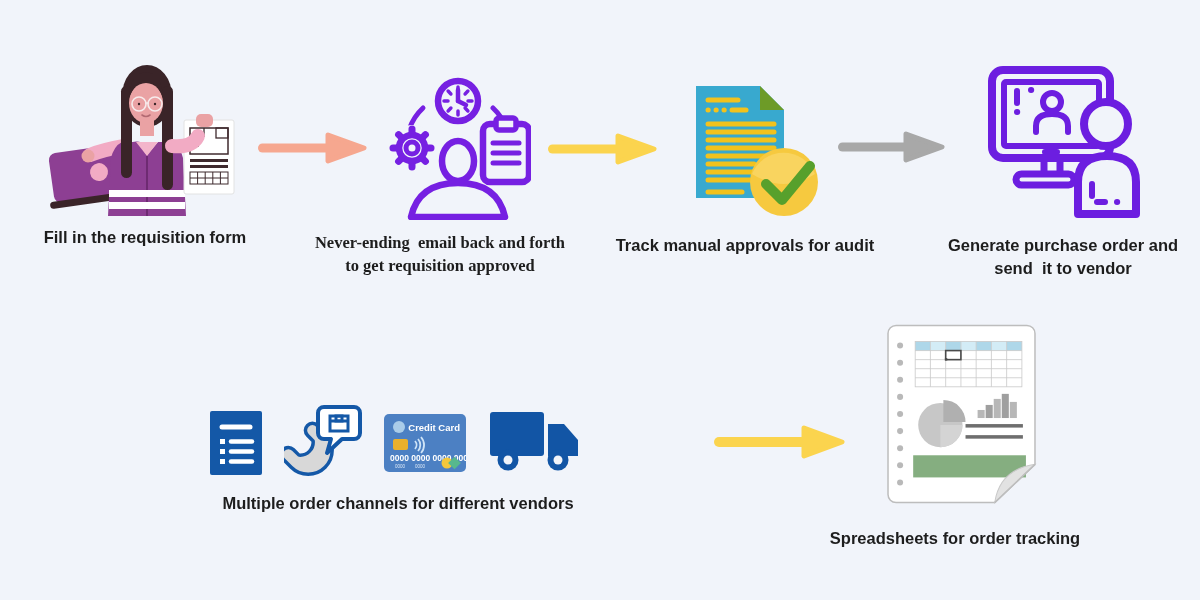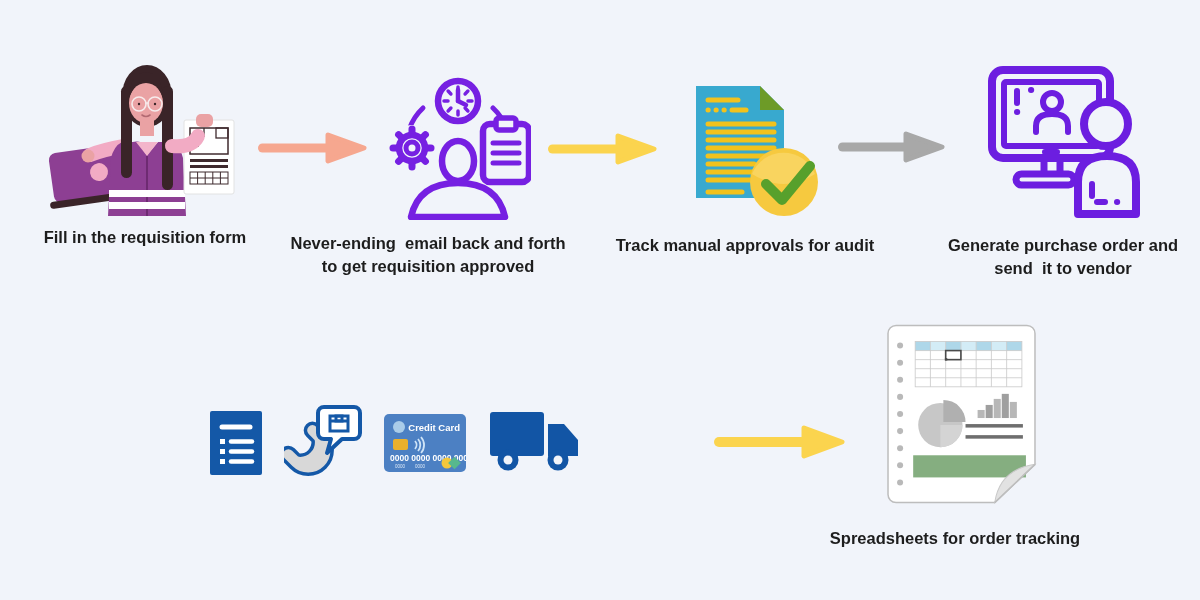--- a/index.html
+++ b/index.html
@@ -141,21 +141,21 @@
           <line x1="10" y1="25" x2="36" y2="25"></line>
           <line x1="10" y1="35" x2="36" y2="35"></line>
           <line x1="10" y1="45" x2="36" y2="45"></line>
         </g>
       </g>
 
       <ellipse cx="73" cy="87" rx="16" ry="20" fill="#f1f4fa" stroke="#7620e2" stroke-width="6.5"></ellipse>
       <path d="M26 143 C32 116 52 109 73 109 C94 109 114 116 120 143 Z" fill="#f1f4fa" stroke="#7620e2" stroke-width="6.5" stroke-linejoin="round"></path>
     </svg>
   </div>
-  <div class="abs caption" style="left:278px; top:232px; width:300px;">Never-ending  email back and forth
+  <div class="abs caption" style="left:290px; top:232px; width:300px;font-family:Liberation Serif, serif;">Never-ending  email back and forth
 to get requisition approved</div>
 
   <div class="abs" style="left:546px; top:132px;">
     <svg width="112" height="34" viewBox="0 0 112 34">
       <rect x="2" y="12.5" width="74" height="9" rx="4.5" fill="#fbd44e"></rect>
       <path d="M72 4 L108 17 L72 30 Z" fill="#fbd44e" stroke="#fbd44e" stroke-width="5" stroke-linejoin="round"></path>
     </svg>
   </div>
 
   <div class="abs" style="left:682px; top:80px;">
@@ -274,20 +274,21 @@
 
     <svg width="94" height="66" viewBox="0 0 94 66">
       <rect x="2" y="2" width="54" height="44" rx="3" fill="#1255a5"></rect>
       <path d="M60 14 H76 L90 30 V46 H60 Z" fill="#1255a5"></path>
       <circle cx="20" cy="50" r="10.5" fill="#1255a5"></circle>
       <circle cx="20" cy="50" r="4.5" fill="#f1f4fa"></circle>
       <circle cx="70" cy="50" r="10.5" fill="#1255a5"></circle>
       <circle cx="70" cy="50" r="4.5" fill="#f1f4fa"></circle>
     </svg>
   </div>
+  <div class="abs caption" style="left:118px; top:492px; width:560px;">Multiple order channels for different vendors</div>
 
   <div class="abs" style="left:712px; top:424px;">
     <svg width="134" height="36" viewBox="0 0 134 36">
       <rect x="2" y="13" width="94" height="10" rx="5" fill="#fbd44e"></rect>
       <path d="M92 4 L130 18 L92 32 Z" fill="#fbd44e" stroke="#fbd44e" stroke-width="5" stroke-linejoin="round"></path>
     </svg>
   </div>
 
   <div class="abs" style="left:887px; top:324px;">
     <svg width="150" height="180" viewBox="0 0 149 178">

